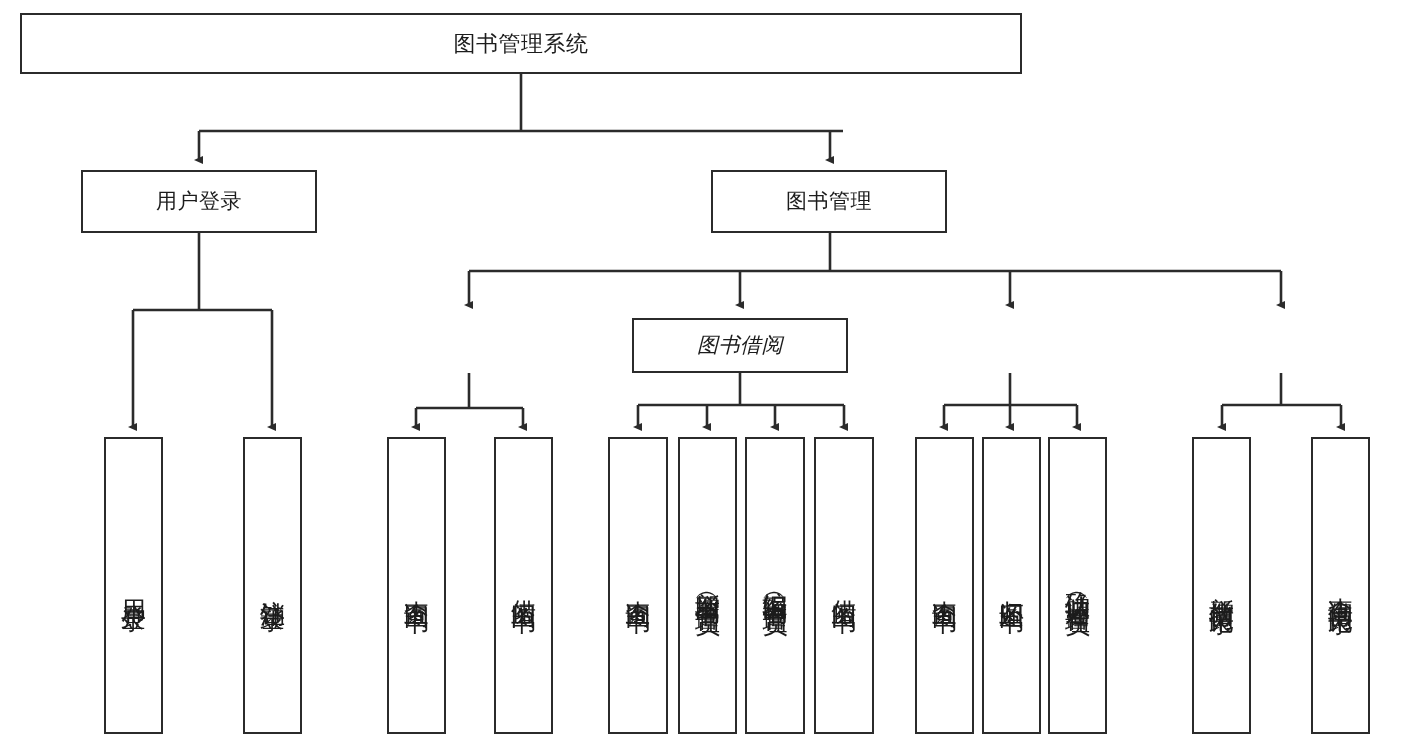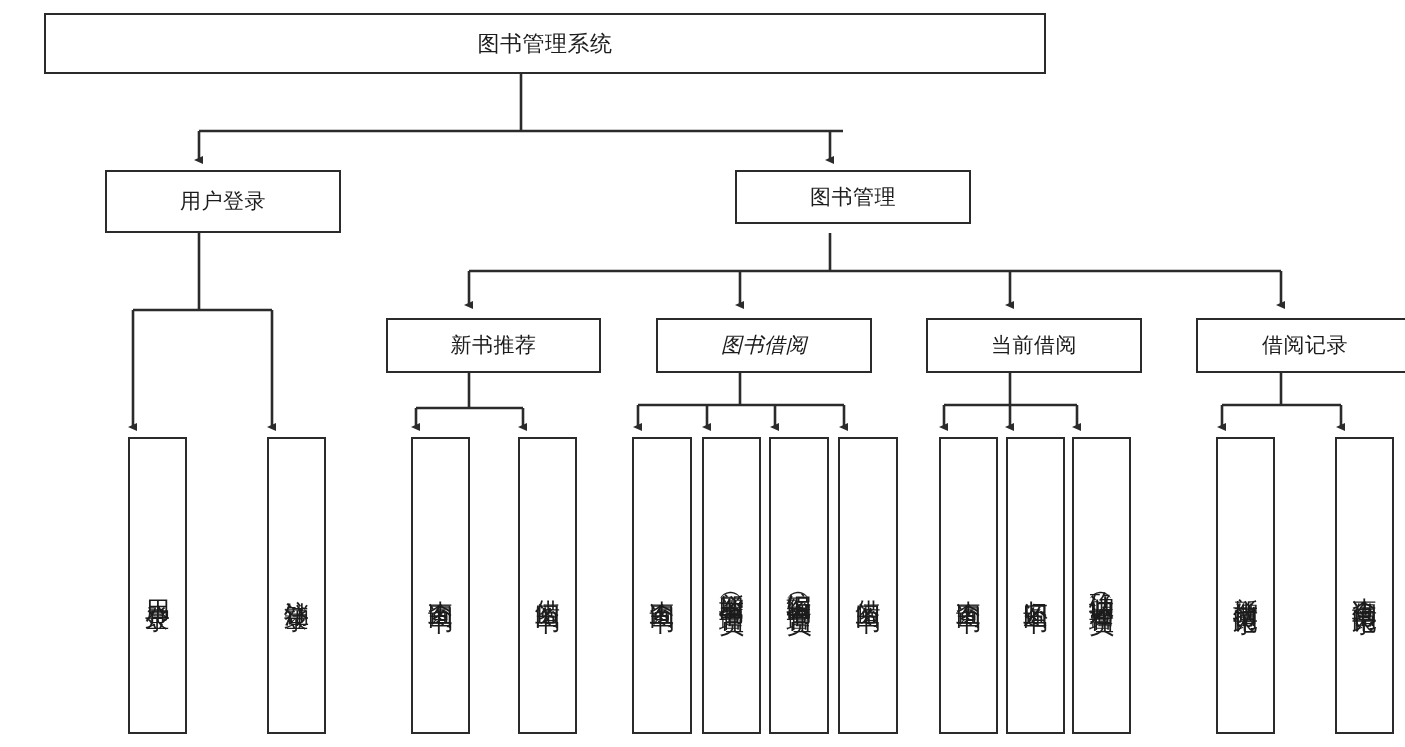--- a/index.html
+++ b/index.html
@@ -28,21 +28,20 @@
   }
   .node {
     position: absolute;
     box-sizing: border-box;
     background: #ffffff;
     border: 2px solid #2b2b2b;
     display: flex;
     align-items: center;
     justify-content: center;
     z-index: 2;
-    margin-left: 24px;
   }
   .node .node-label {
     color: #1c1c1c;
     text-align: center;
     line-height: 1.08;
     white-space: pre;
   }
   
   .node.horiz .node-label {
     font-size: 21px;
@@ -132,39 +131,30 @@
   </svg>
 
   <div class="node horiz root" style="left:20px; top:13px; width:1002px; height:61px;">
     <span class="node-label">图书管理系统</span>
   </div>
 
   <div class="node horiz" style="left:81px; top:170px; width:236px; height:63px;">
     <span class="node-label">用户登录</span>
   </div>
 
-  <div class="node horiz" style="left:711px; top:170px; width:236px; height:54px;">
+  <div class="node horiz" style="left:711px; top:170px; width:236px; height:63px;">
     <span class="node-label">图书管理</span>
   </div>
 
-  <div class="node horiz" style="left:362px; top:318px; width:215px; height:55px;">
-    <span class="node-label">新书推荐</span>
-  </div>
 
   <div class="node horiz" style="left:632px; top:318px; width:216px; height:55px;font-style:italic;">
     <span class="node-label">图书借阅</span>
   </div>
 
-  <div class="node horiz" style="left:902px; top:318px; width:216px; height:55px;">
-    <span class="node-label">当前借阅</span>
-  </div>
-
-  <div class="node horiz" style="left:1172px; top:318px; width:218px; height:55px;">
-    <span class="node-label">借阅记录</span>
-  </div>
+
 
   <div class="node vert" style="left:104px; top:437px; width:59px; height:297px;">
     <span class="node-label">用户登录</span>
   </div>
 
   <div class="node vert" style="left:243px; top:437px; width:59px; height:297px;">
     <span class="node-label">注销登录</span>
   </div>
 
   <div class="node vert" style="left:387px; top:437px; width:59px; height:297px;">

